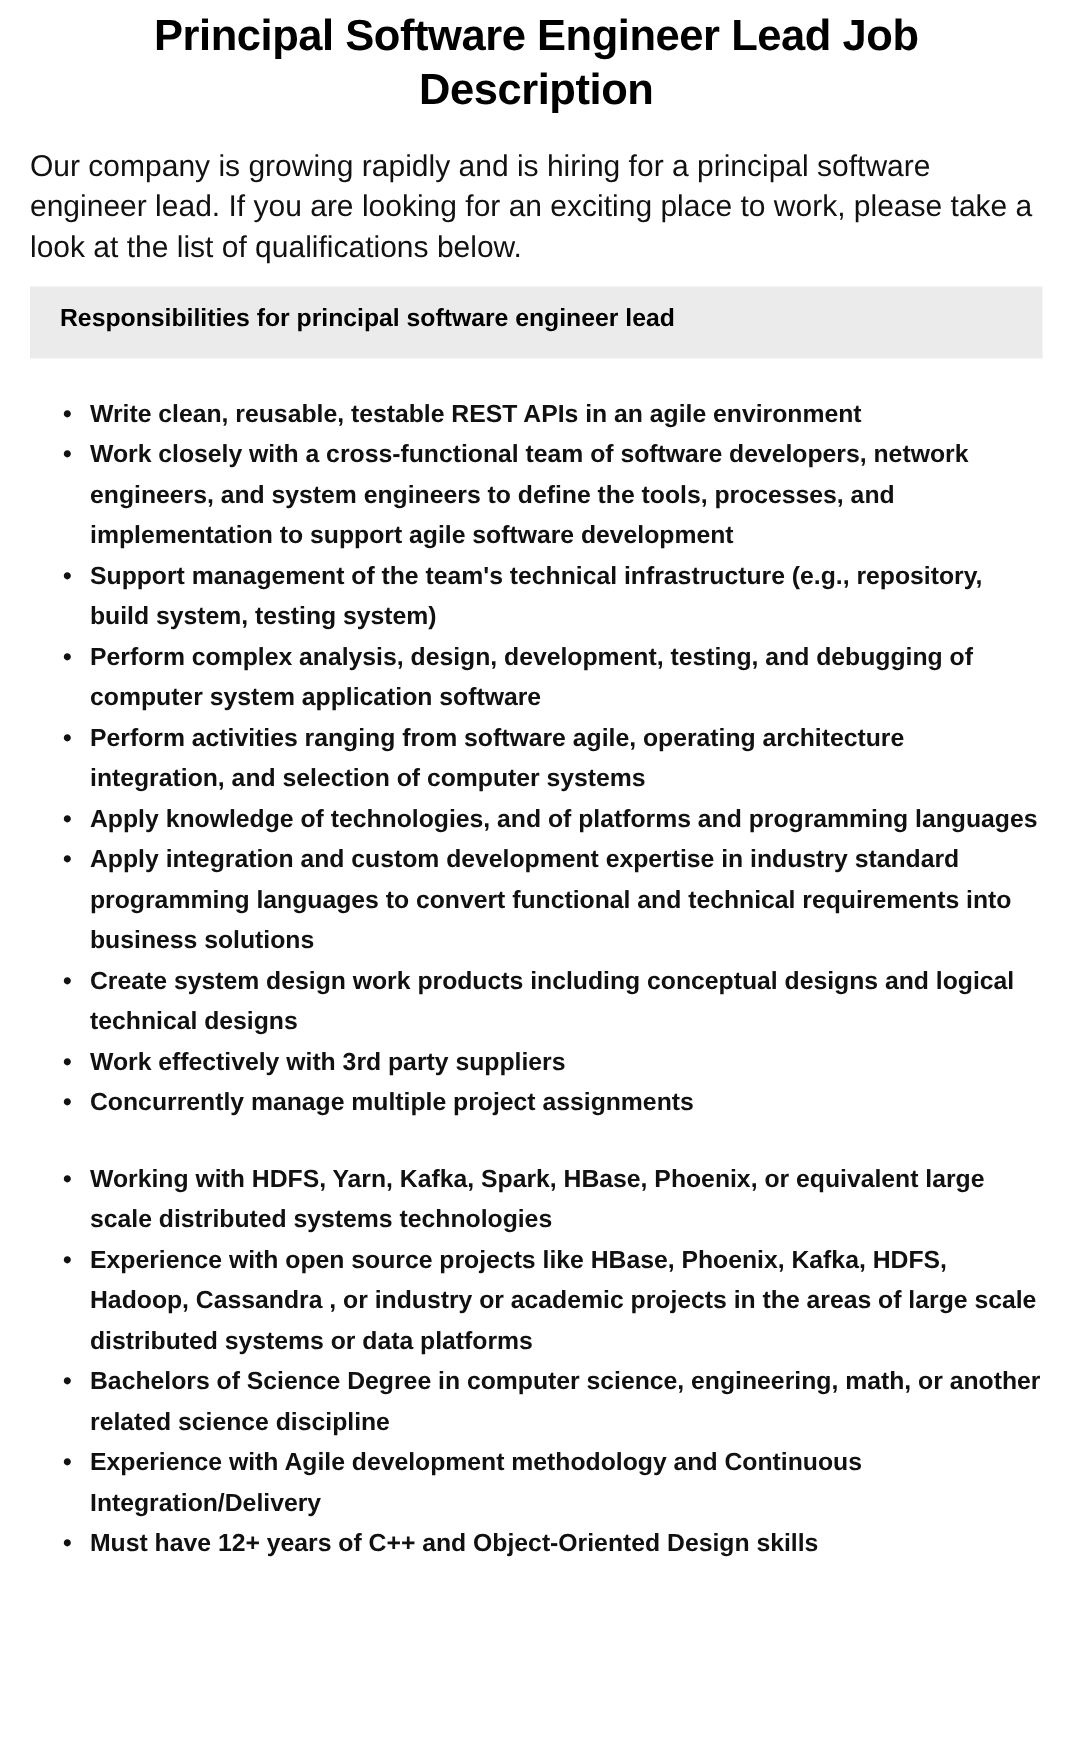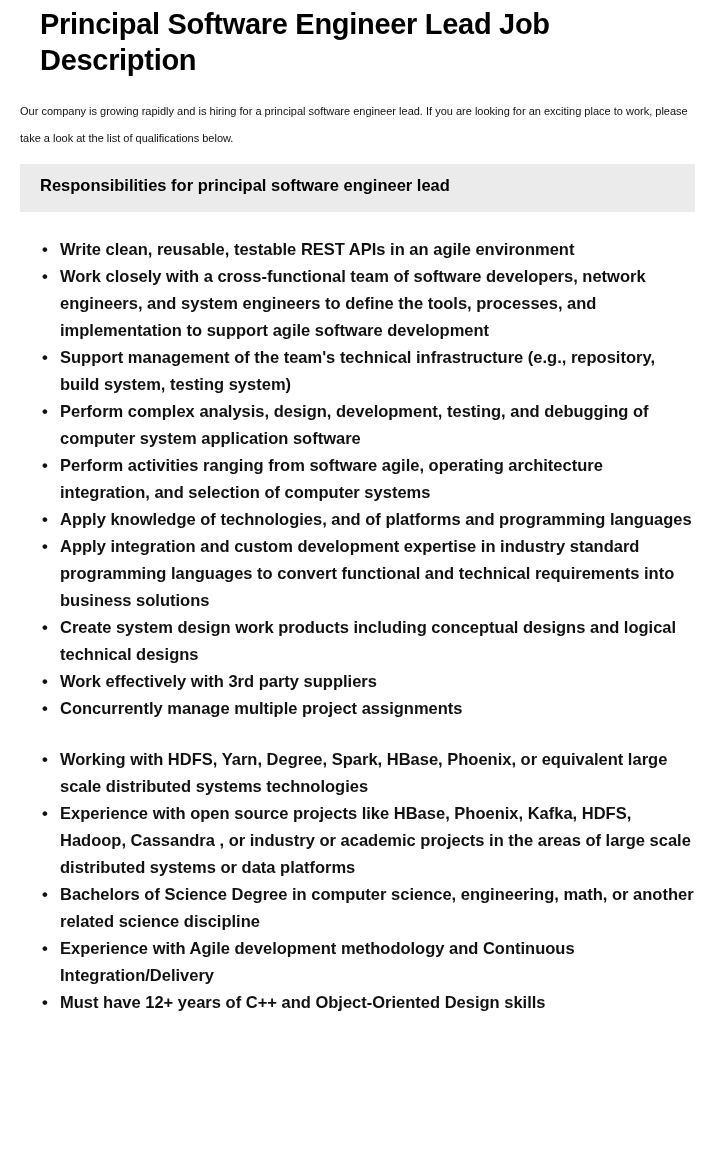--- a/index.html
+++ b/index.html
@@ -22,27 +22,27 @@
     color: var(--text);
   }
   .page {
     padding: 0 25px 0 20px;
   }
   h1.page-title {
     margin: 6px 20px 0;
     font-size: 29px;
     line-height: 36px;
     font-weight: 700;
-    text-align: left;
+    text-align: center;
     color: var(--heading-text);
     letter-spacing: -0.3px;
   }
   p.intro {
     margin: 20px 0 0;
-    font-size: 11px;
+    font-size: 20px;
     line-height: 27px;
   }
   .section-heading {
     margin-top: 12px;
     background: var(--section-heading-bg);
     padding: 11px 20px 16px;
     font-size: 16.5px;
     line-height: 21px;
     font-weight: 700;
     color: var(--heading-text);
@@ -87,21 +87,21 @@
       <li>Apply knowledge of technologies, and of platforms and programming languages</li>
       <li>Apply integration and custom development expertise in industry standard programming languages to convert functional and technical requirements into business solutions</li>
       <li>Create system design work products including conceptual designs and logical technical designs</li>
       <li>Work effectively with 3rd party suppliers</li>
       <li>Concurrently manage multiple project assignments</li>
     </ul>
   </div>
 
   <div class="section">
     <ul class="bullet-list">
-      <li>Working with HDFS, Yarn, Degree, Spark, HBase, Phoenix, or equivalent large scale distributed systems technologies</li>
+      <li>Working with HDFS, Yarn, Kafka, Spark, HBase, Phoenix, or equivalent large scale distributed systems technologies</li>
       <li>Experience with open source projects like HBase, Phoenix, Kafka, HDFS, Hadoop, Cassandra , or industry or academic projects in the areas of large scale distributed systems or data platforms</li>
       <li>Bachelors of Science Degree in computer science, engineering, math, or another related science discipline</li>
       <li>Experience with Agile development methodology and Continuous Integration/Delivery</li>
       <li>Must have 12+ years of C++ and Object-Oriented Design skills</li>
     </ul>
   </div>
 
 </div>
 
 </body></html>

